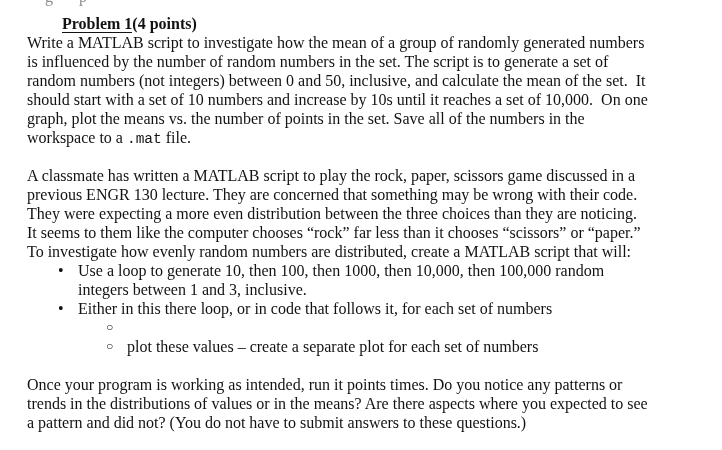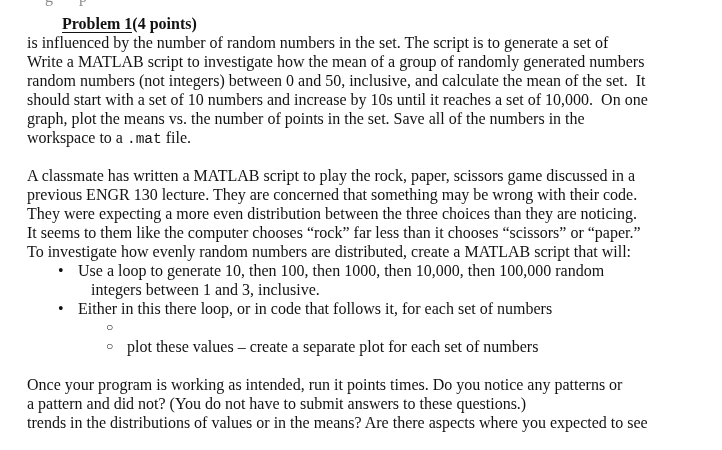--- a/index.html
+++ b/index.html
@@ -45,21 +45,21 @@
     display: flex;
     white-space: nowrap;
     height: 19px;
   }
   .bullet-row .marker {
     width: 20px;
     margin-left: 31px;
     flex: 0 0 auto;
   }
   .bullet-cont {
-    margin-left: 64px;
+    margin-left: 51px;
     white-space: nowrap;
     height: 19px;
   }
   .sub-bullet-row {
     display: flex;
     white-space: nowrap;
     height: 19px;
   }
   .sub-bullet-row .marker {
     width: 21px;
@@ -97,22 +97,22 @@
     <span>p</span>
   </div>
 </div>
 
 <div class="page">
 
   <div>
     <div class="heading">
       <span class="title-underlined">Problem 1</span><span>(4 points)</span>
     </div>
+    <div class="line">Write a MATLAB script to investigate how the mean of a group of randomly generated numbers</div>
     <div class="line">is influenced by the number of random numbers in the set. The script is to generate a set of</div>
-    <div class="line">Write a MATLAB script to investigate how the mean of a group of randomly generated numbers</div>
     <div class="line">random numbers (not integers) between 0 and 50, inclusive, and calculate the mean of the set.&nbsp; It</div>
     <div class="line">should start with a set of 10 numbers and increase by 10s until it reaches a set of 10,000.&nbsp; On one</div>
     <div class="line">graph, plot the means vs. the number of points in the set. Save all of the numbers in the</div>
     <div class="line">
       <span>workspace to a </span><span class="mono">.mat</span><span> file.</span>
     </div>
   </div>
 
   <div class="section-gap">
     <div class="line">A classmate has written a MATLAB script to play the rock, paper, scissors game discussed in a</div>
@@ -136,17 +136,17 @@
       <span class="marker">○</span>
     </div>
     <div class="sub-bullet-row">
       <span class="marker">○</span>
       <span>plot these values – create a separate plot for each set of numbers</span>
     </div>
   </div>
 
   <div class="section-gap">
     <div class="line">Once your program is working as intended, run it points times. Do you notice any patterns or</div>
+    <div class="line">trends in the distributions of values or in the means? Are there aspects where you expected to see</div>
     <div class="line">a pattern and did not? (You do not have to submit answers to these questions.)</div>
-    <div class="line">trends in the distributions of values or in the means? Are there aspects where you expected to see</div>
   </div>
 
 </div>
 
 </body></html>

